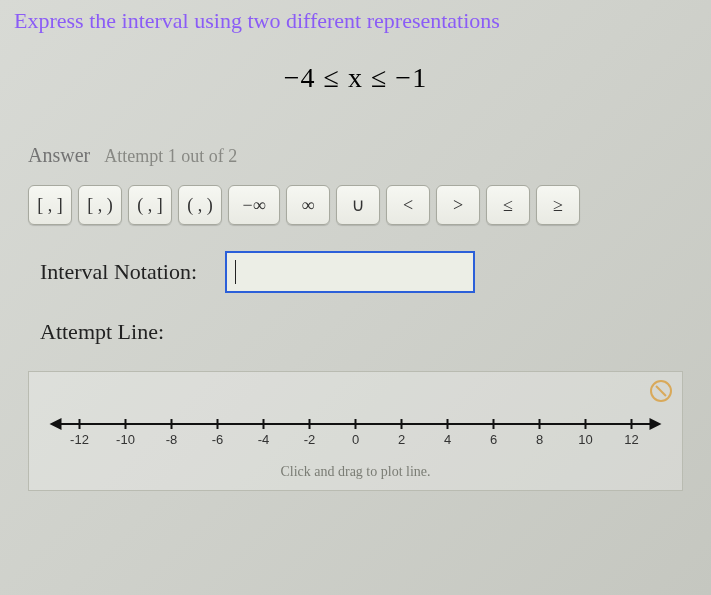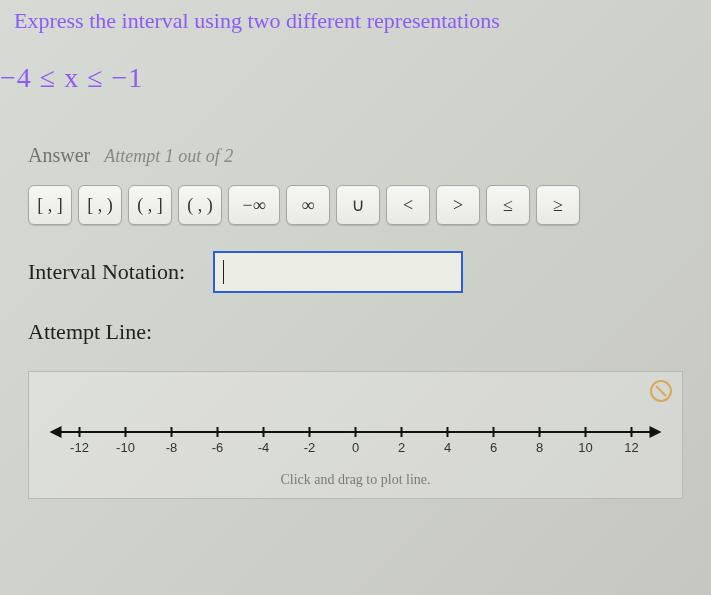--- a/index.html
+++ b/index.html
@@ -12,42 +12,41 @@
     overflow: hidden;
     position: relative;
   }
   .prompt {
     font-size: 22px;
     padding: 8px 14px 0 14px;
     color: #8b5cf6;
     font-weight: 500;
   }
   .formula {
-    text-align: left;
+    text-align: center;
     font-size: 28px;
     font-family: 'Cambria Math', 'STIX', serif;
     margin-top: 28px;
     margin-bottom: 50px;
-    color: #8b5cf6;
+    color: #000000;
     letter-spacing: 1px;
   }
   .answer-row {
     padding: 0 28px;
     margin-bottom: 18px;
   }
   .answer-label {
     font-weight: normal;
     font-size: 20px;
     color: #737373;
   }
   .attempt {
     font-size: 18px;
     color: #888984;
     margin-left: 10px;
-    font-style: italic;
   }
   .button-row {
     display: flex;
     gap: 6px;
     padding: 0 28px;
     margin-bottom: 26px;
     align-items: center;
   }
   .sym-btn {
     min-width: 44px;
@@ -62,21 +61,21 @@
     font-family: 'Cambria Math', serif;
     color: #333;
     cursor: pointer;
     box-shadow: 0 1px 1px rgba(0,0,0,0.15);
     padding: 0 8px;
   }
   .sym-btn.wide { min-width: 52px; }
   .section-row {
     display: flex;
     align-items: center;
-    padding: 0 28px;
+    padding: 0 40px;
     margin-bottom: 26px;
   }
   .section-label {
     font-size: 22px;
     color: #222;
     font-weight: 500;
   }
   .input-box {
     margin-left: 28px;
     width: 250px;
@@ -90,21 +89,21 @@
   }
   .cursor {
     width: 1px;
     height: 24px;
     background: #222;
   }
   .numberline-wrap {
     margin: 12px 28px 0 28px;
     border: 1px solid #b9bbb1;
     background: rgba(255,255,255,0.25);
-    padding: 38px 14px 10px 14px;
+    padding: 30px 14px 10px 14px;
     position: relative;
   }
   .clear-icon {
     position: absolute;
     top: 8px;
     right: 10px;
     width: 22px;
     height: 22px;
     border: 2px solid #d9a95a;
     border-radius: 50%;

